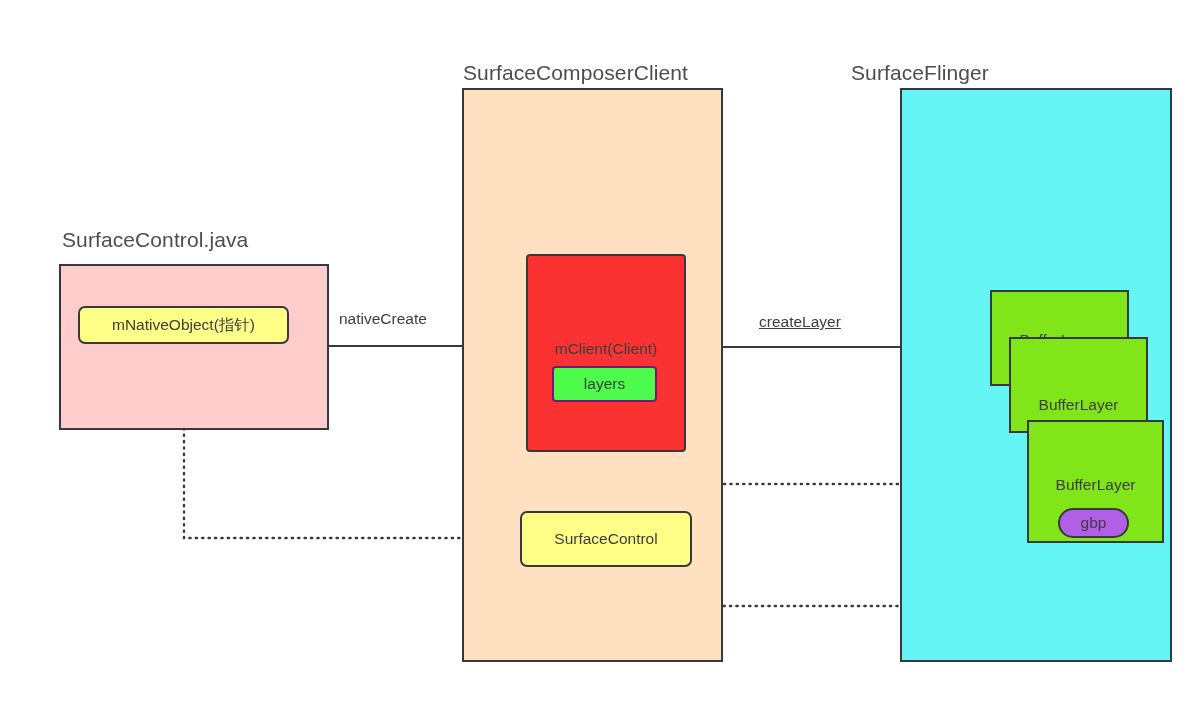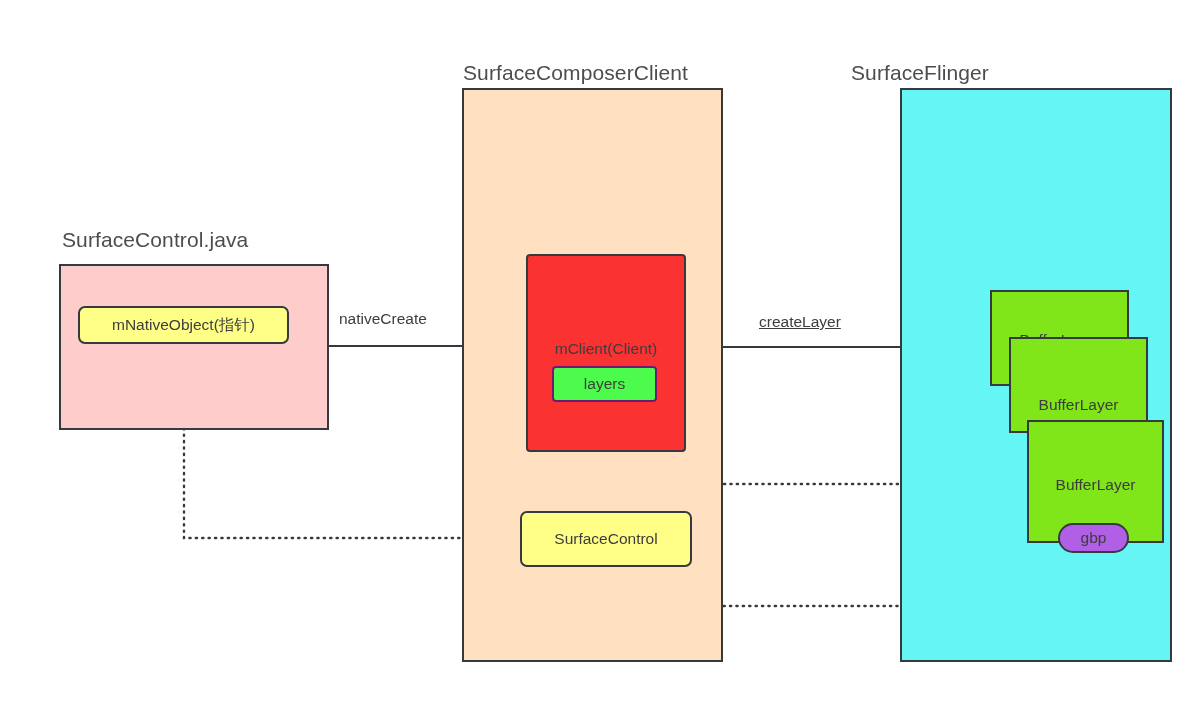--- a/index.html
+++ b/index.html
@@ -111,21 +111,21 @@
     border: 2px solid #36393d;
     font-size: 15.5px;
     align-items: flex-start;
     justify-content: center;
   }
   #bufferlayer-1 { left: 990px; top: 290px; width: 139px; height: 96px; padding-top: 39px; }
   #bufferlayer-2 { left: 1009px; top: 337px; width: 139px; height: 96px; padding-top: 57px; }
   #bufferlayer-3 { left: 1027px; top: 420px; width: 137px; height: 123px; padding-top: 54px; }
 
   #gbp-box {
-    left: 1058px; top: 523px; width: 71px; height: 30px;
+    left: 1058px; top: 508px; width: 71px; height: 30px;
     background: #b05fe6;
     border: 2px solid #36393d;
     border-radius: 15px;
     font-size: 15.5px;
   }
 
   .edge-label {
     position: absolute;
     color: #3d3d3d;
     font-size: 15.5px;

